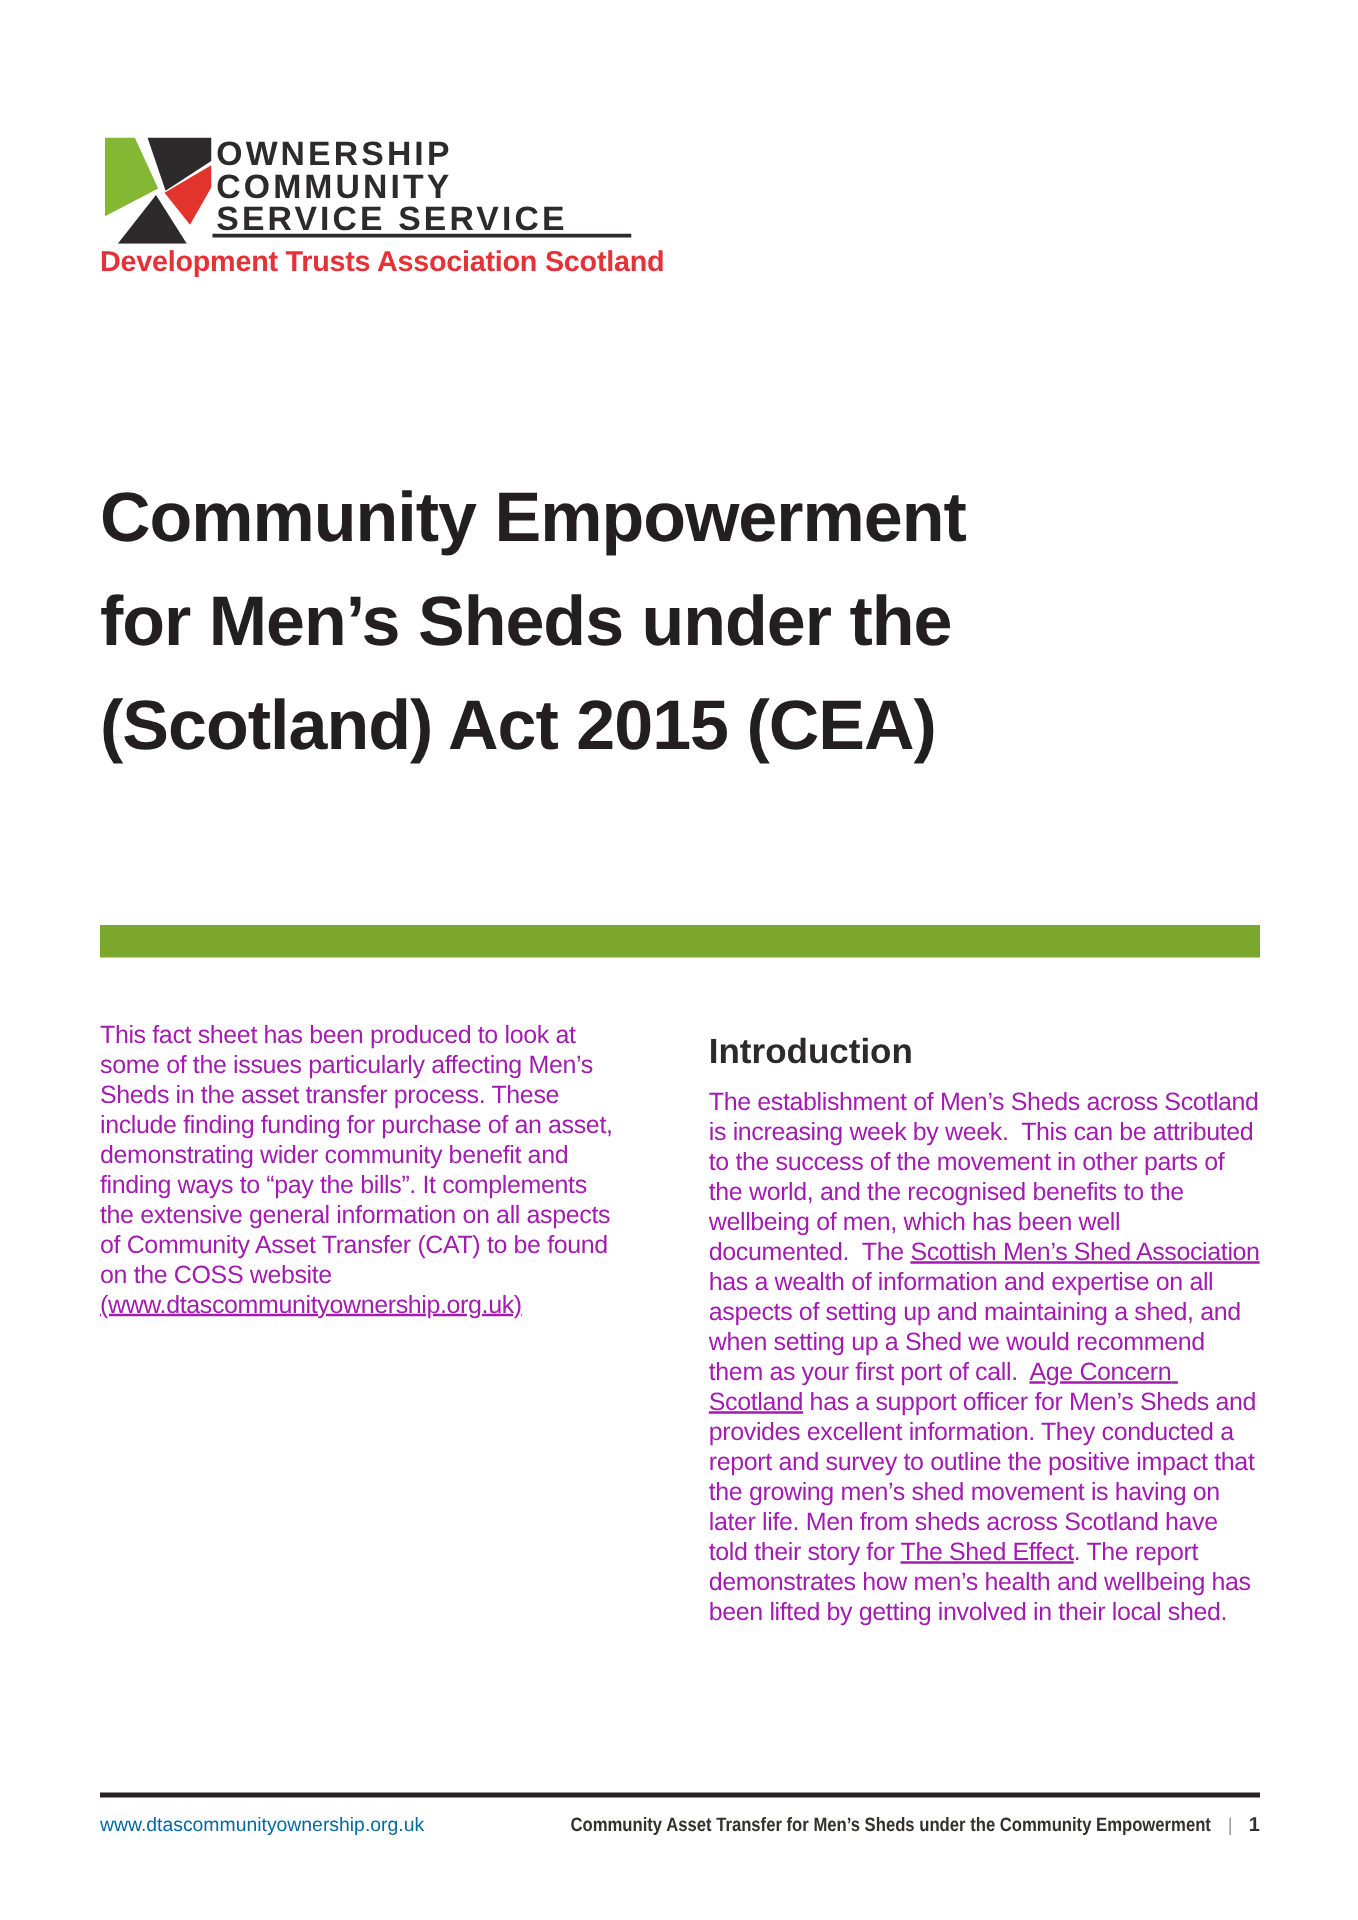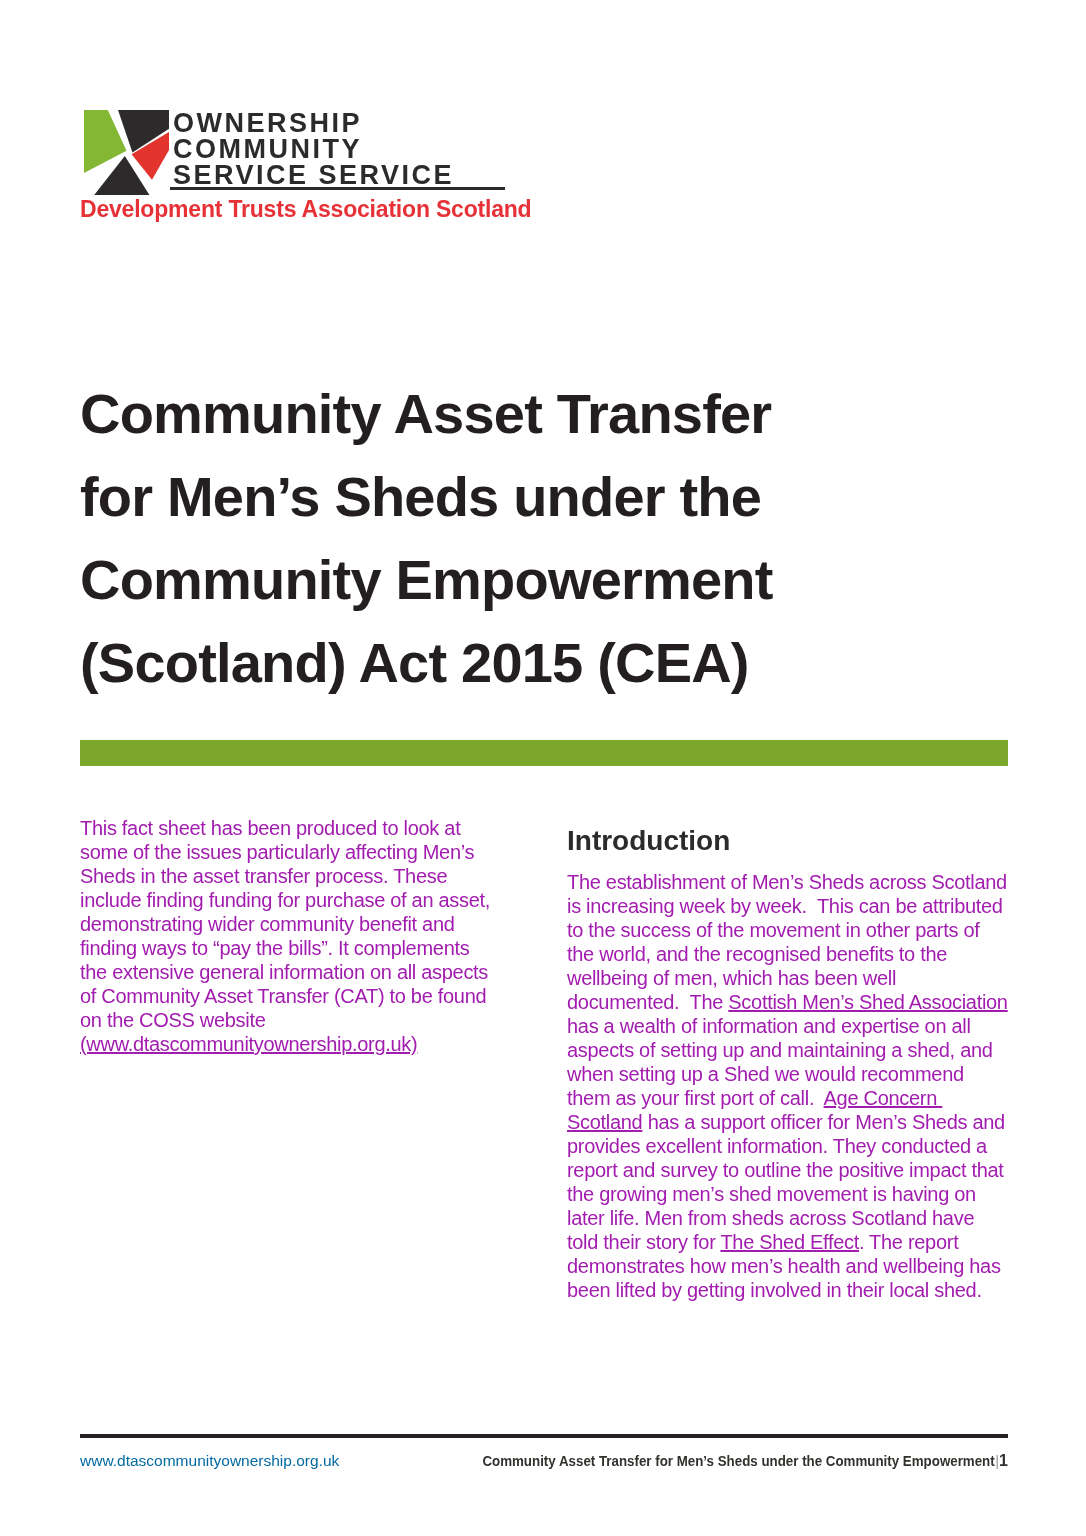--- a/index.html
+++ b/index.html
@@ -121,20 +121,21 @@
     font-size: 15.5px;
     color: #0369a1;
     white-space: nowrap;
   }
   .footer-right {
     position: absolute;
     right: 78px;
     top: 1452px;
     display: flex;
     align-items: baseline;
+    gap: 13px;
     white-space: nowrap;
   }
   .footer-doc-title {
     font-weight: 700;
     font-size: 15.5px;
     color: #33312e;
     transform: scaleX(0.86);
     transform-origin: right center;
   }
   .footer-sep {
@@ -163,23 +164,22 @@
     <div>OWNERSHIP</div>
     <div>COMMUNITY</div>
     <div>SERVICE SERVICE</div>
   </div>
 
   <div class="logo-rule"></div>
 
   <div class="logo-tagline">Development Trusts Association Scotland</div>
 
   <h1 class="doc-title" style="margin:0; font-weight:700;">
-    <div>Community Asset Transfer</div>
+    <div>Community Empowerment</div>
     <div>for Men’s Sheds under the</div>
-    <div>Community Empowerment</div>
     <div>(Scotland) Act 2015 (CEA)</div>
   </h1>
 
   <div class="green-bar"></div>
 
   <div class="col-left">
     <p class="body-par"><span class="text-run">This fact sheet has been produced to look at some of the issues particularly affecting Men’s Sheds in the asset transfer process. These include finding funding for purchase of an asset, demonstrating wider community benefit and finding ways to “pay the bills”. It complements the extensive general information on all aspects of Community Asset Transfer (CAT) to be found on the COSS website </span><span class="doc-link">(www.dtascommunityownership.org.uk)</span></p>
   </div>
 
   <div class="col-right">

